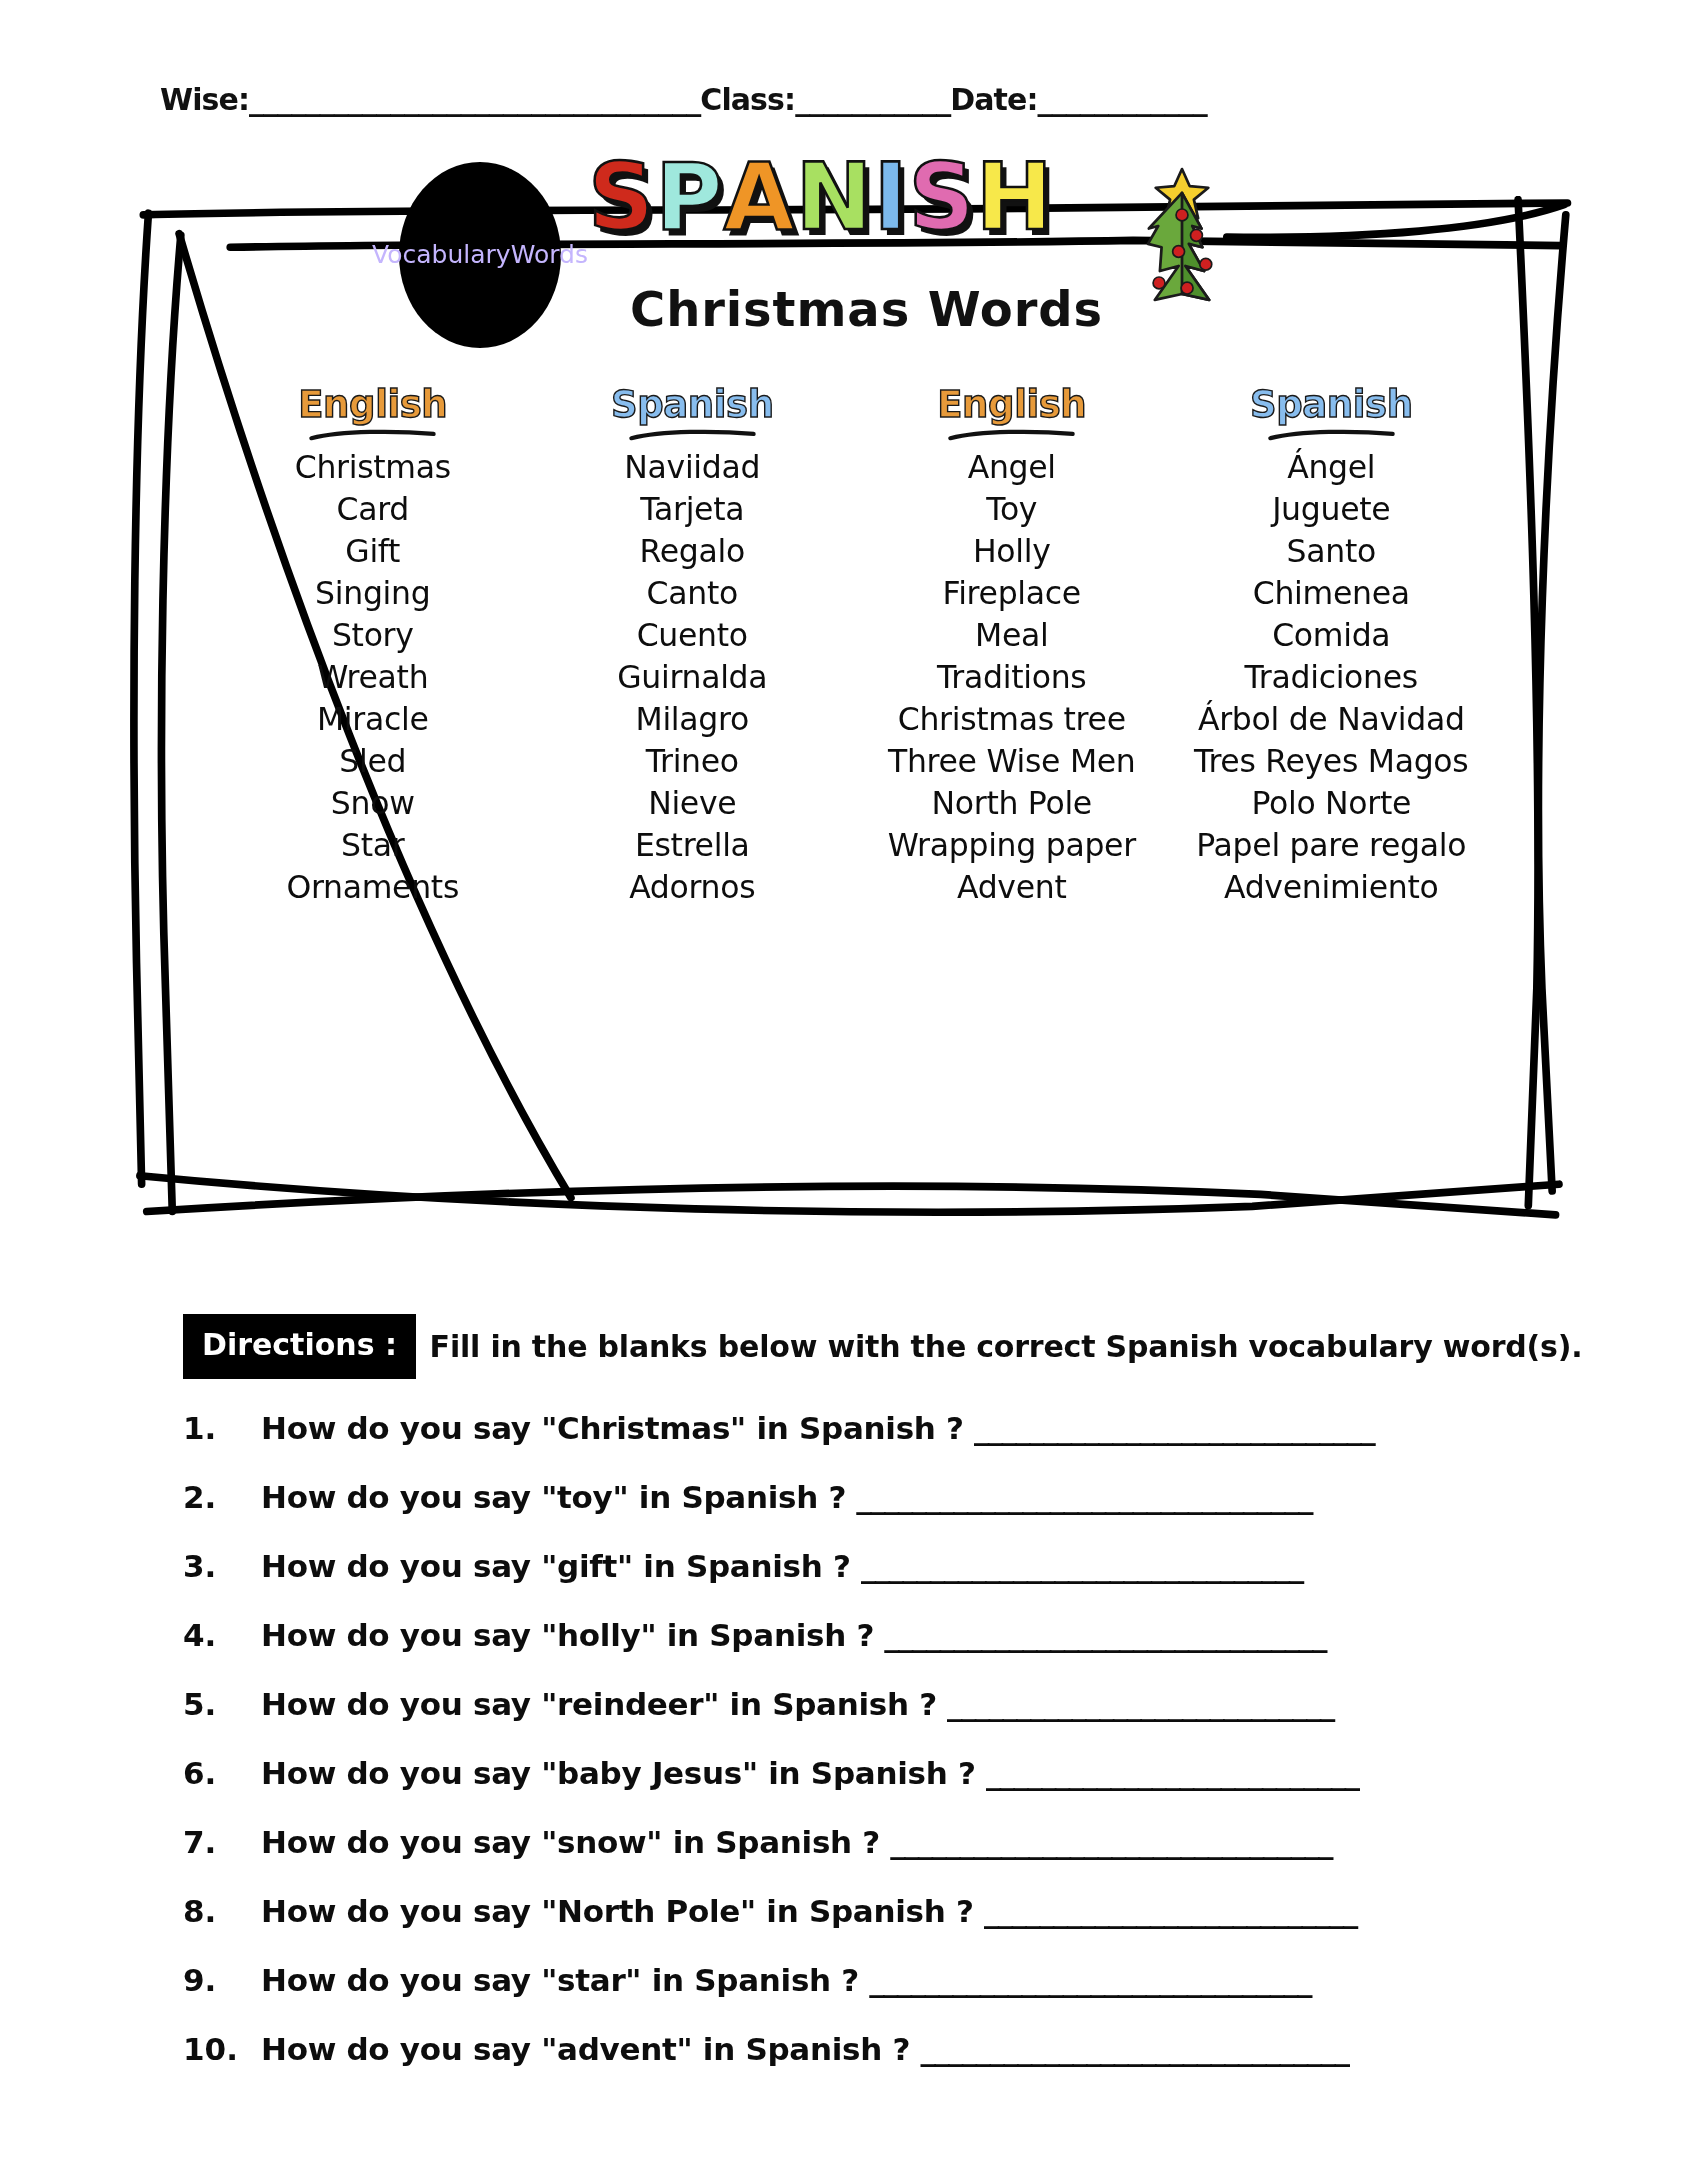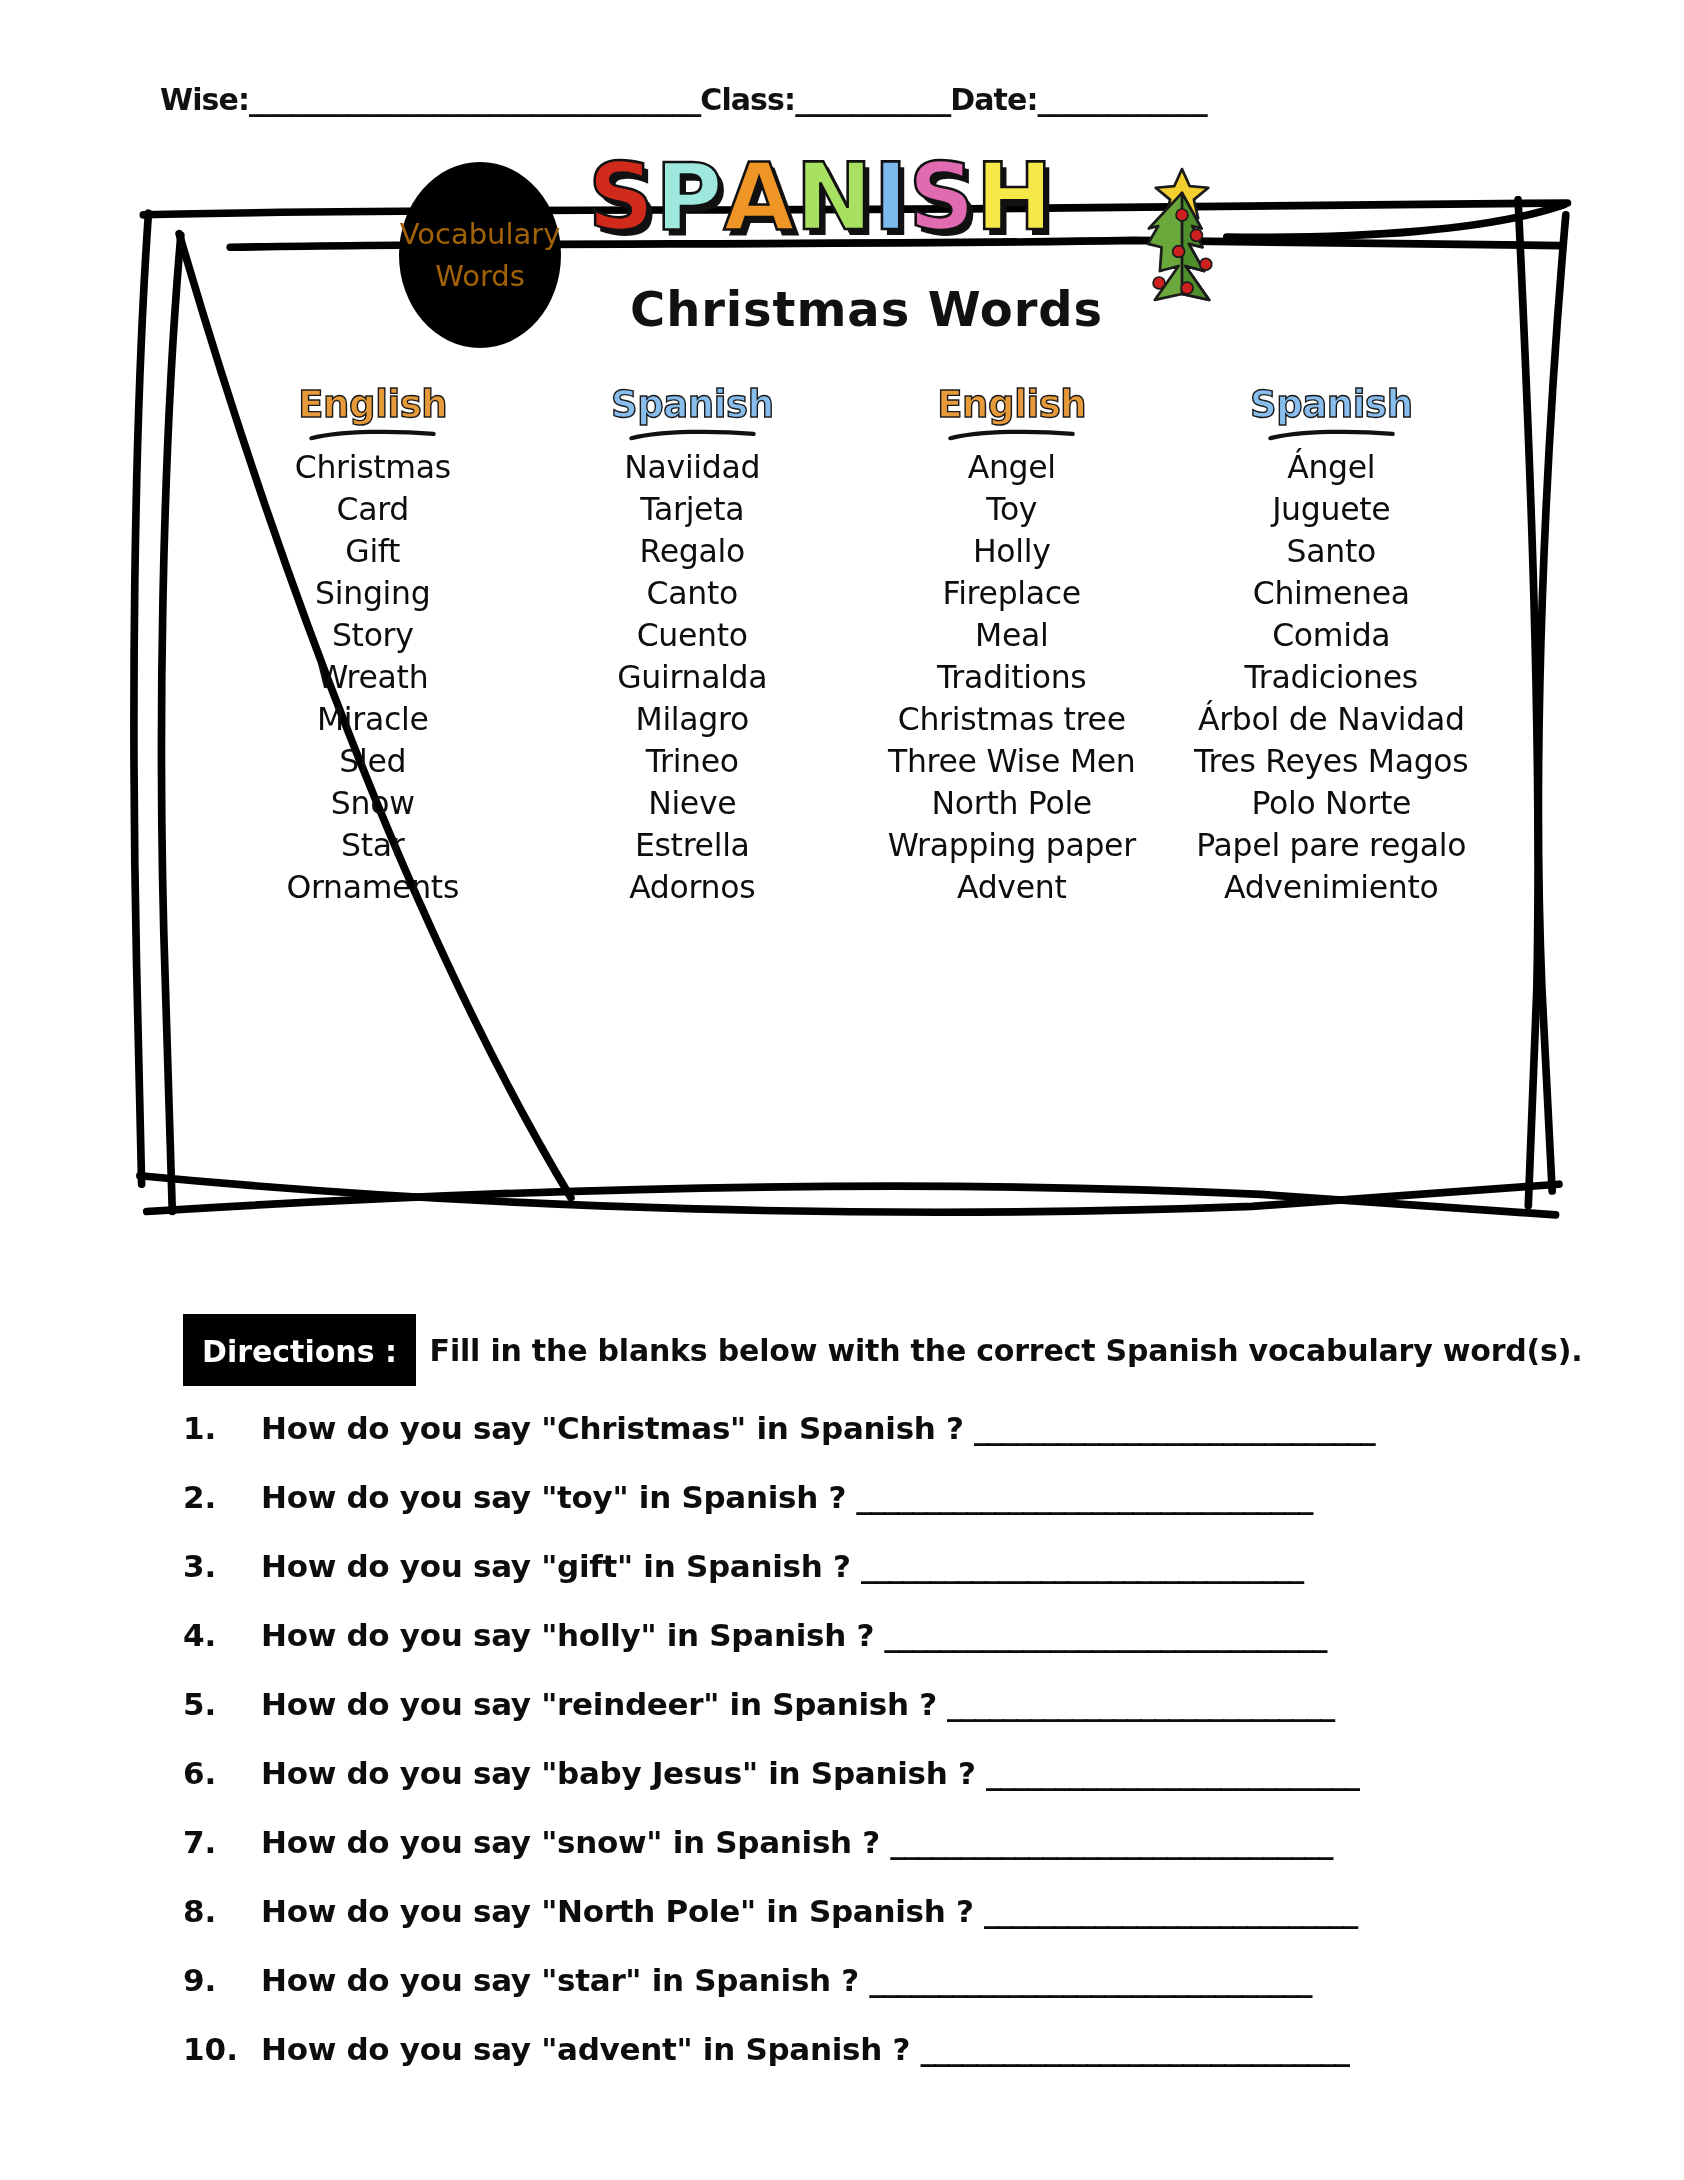--- a/index.html
+++ b/index.html
@@ -42,27 +42,27 @@
 
   
   #vocab-badge {
     position: absolute;
     left: 399px;
     top: 162px;
     width: 162px;
     height: 186px;
     border-radius: 50%;
     background: #000000;
-    color: #a16207;
-    display: flex;
-    flex-direction: column;
+    color: #c4b5fd;
+    display: flex;
+    flex-direction: row;
     align-items: center;
     justify-content: center;
     line-height: 1.45;
-    font-size: 29px;
+    font-size: 25px;
     font-family: "DejaVu Sans", sans-serif;
     text-align: center;
   }
 
   
   #spanish-title {
     position: absolute;
     left: 588px;
     top: 152px;
     height: 95px;
@@ -155,21 +155,21 @@
     top: 1314px;
     display: flex;
     align-items: center;
   }
   #directions-tag {
     background: #000000;
     color: #ffffff;
     font-family: "DejaVu Sans", sans-serif;
     font-size: 30px;
     font-weight: 700;
-    padding: 23px 19px 19px 19px;
+    padding: 16px 19px 19px 19px;
     letter-spacing: 0px;
     line-height: 1;
   }
   #directions-text {
     font-family: "DejaVu Sans", sans-serif;
     font-size: 30px;
     font-weight: 600;
     letter-spacing: -0.2px;
     margin-left: 13.6px;
     color: #0d0d0d;

